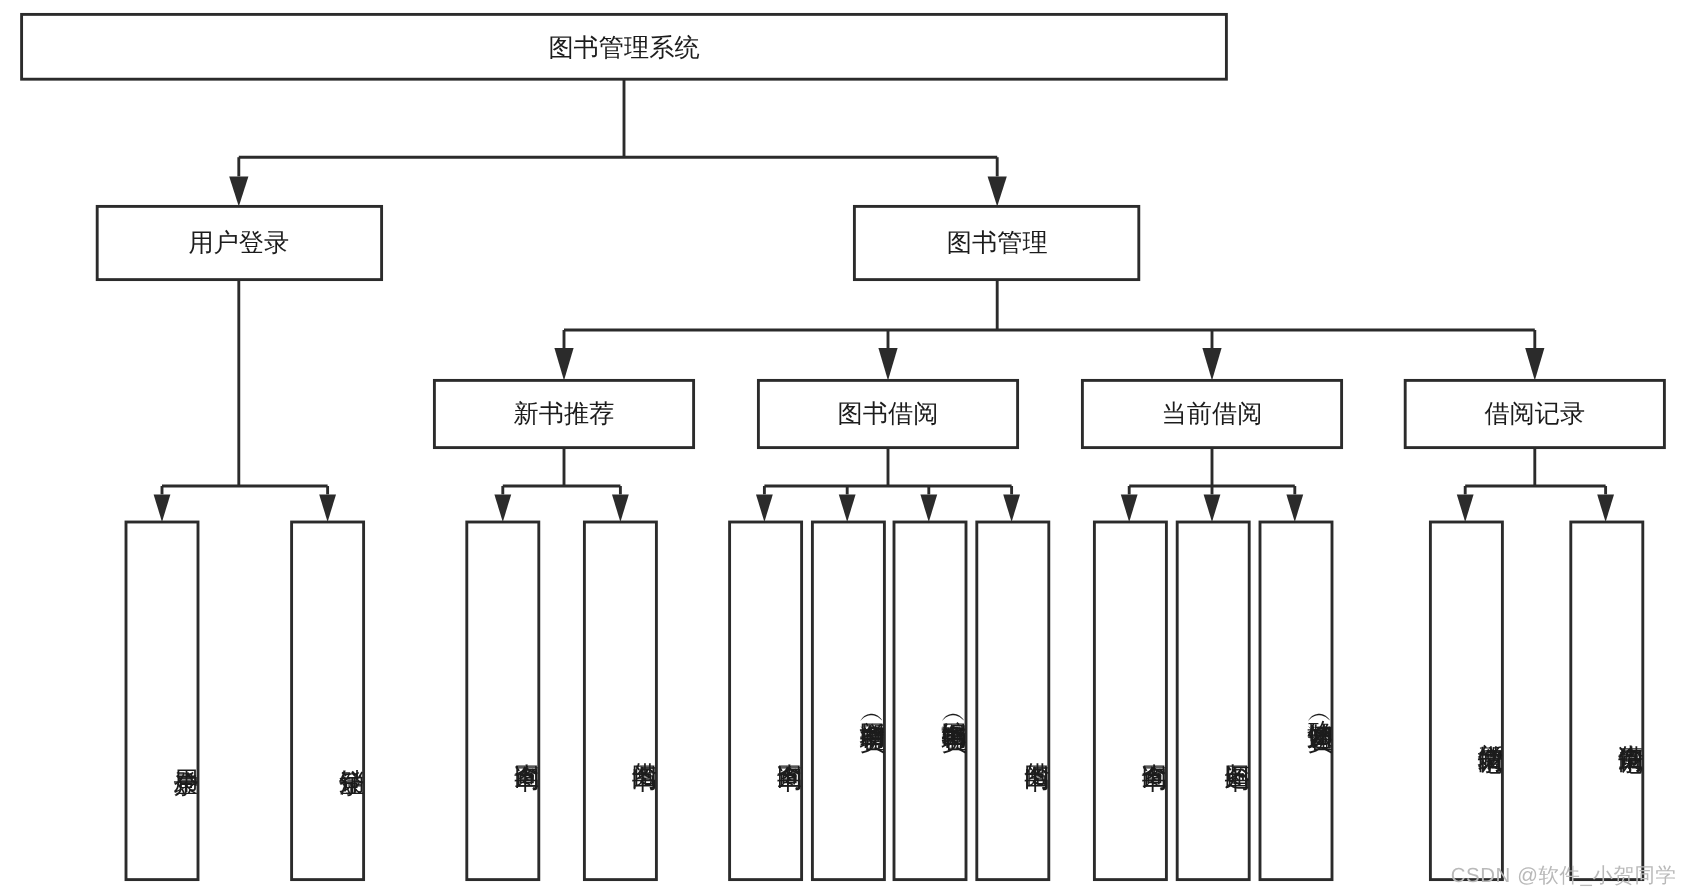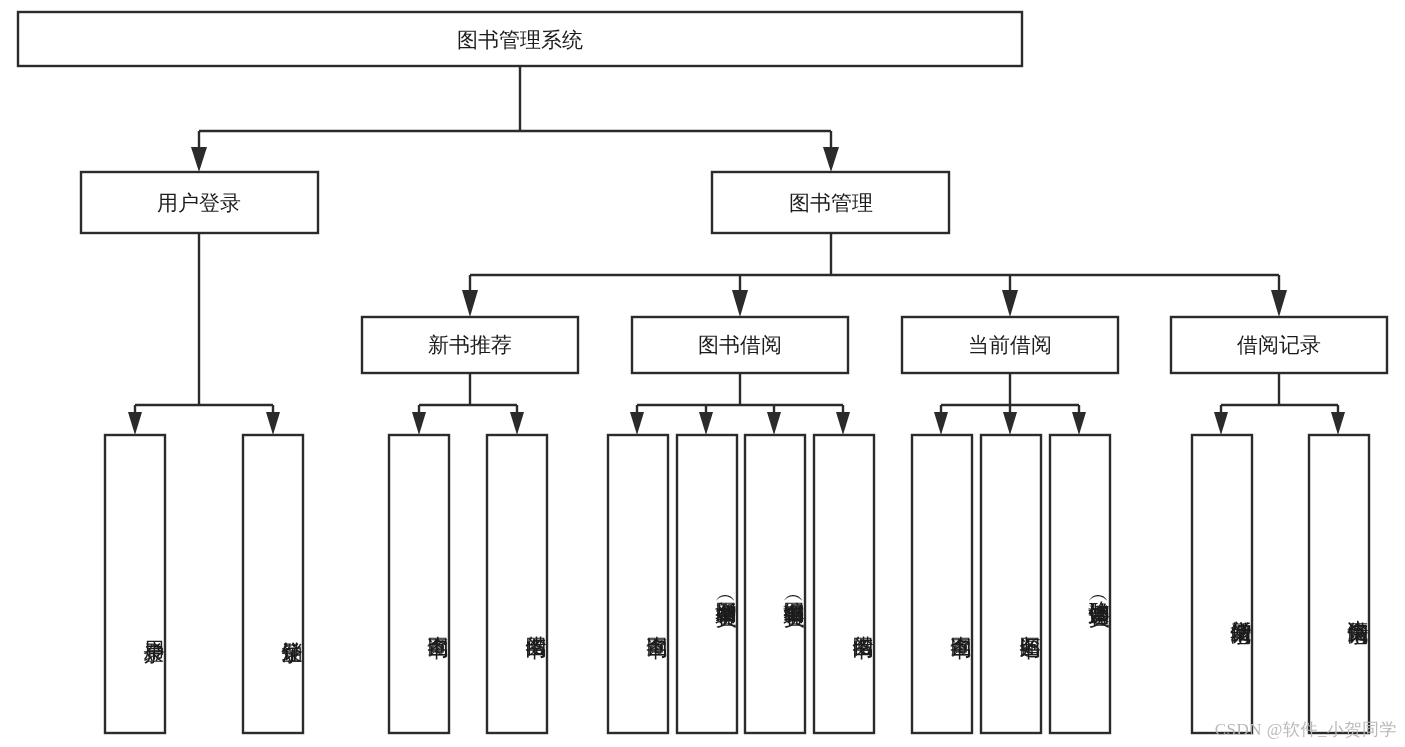--- a/index.html
+++ b/index.html
@@ -69,21 +69,21 @@
     align-items: flex-start;
     justify-content: center;
     white-space: nowrap;
     pointer-events: none;
     user-select: none;
   }
   .watermark {
     position: absolute;
     right: 8px;
     bottom: 6px;
-    font-family: Liberation Serif, serif;
+    font-family: Liberation Sans, sans-serif;
     font-size: 17px;
     color: #b9b9b9;
     letter-spacing: 0.5px;
     white-space: nowrap;
   }
 </style>
 </head>
 <body>
 
 <div id="diagram-root">

